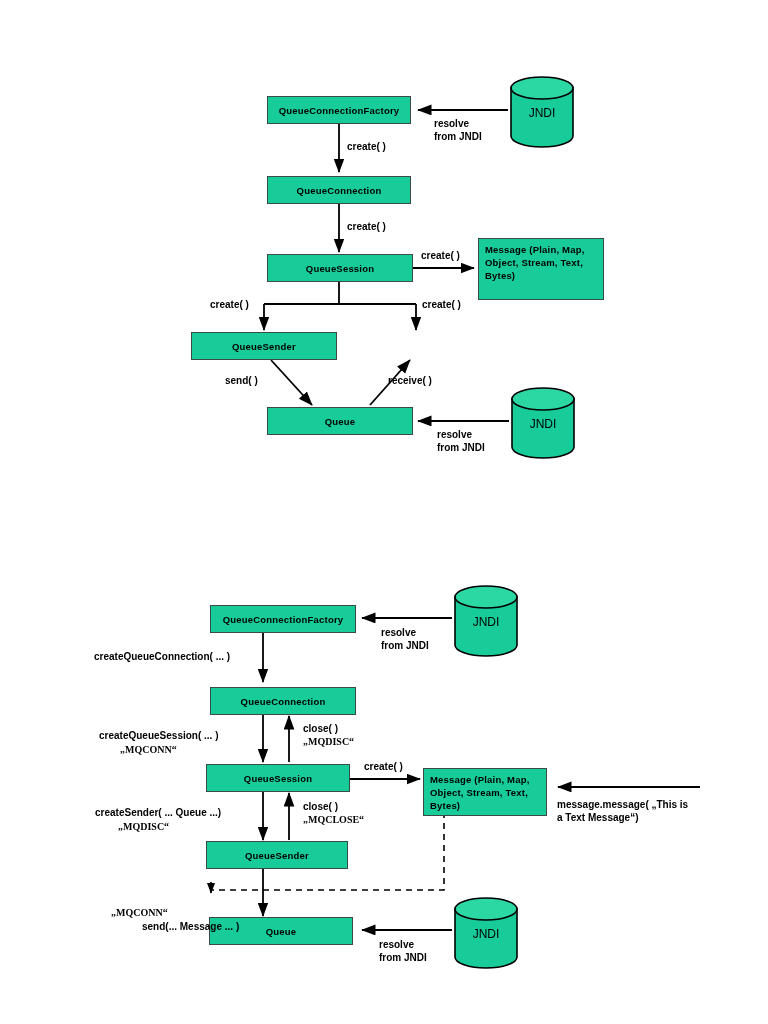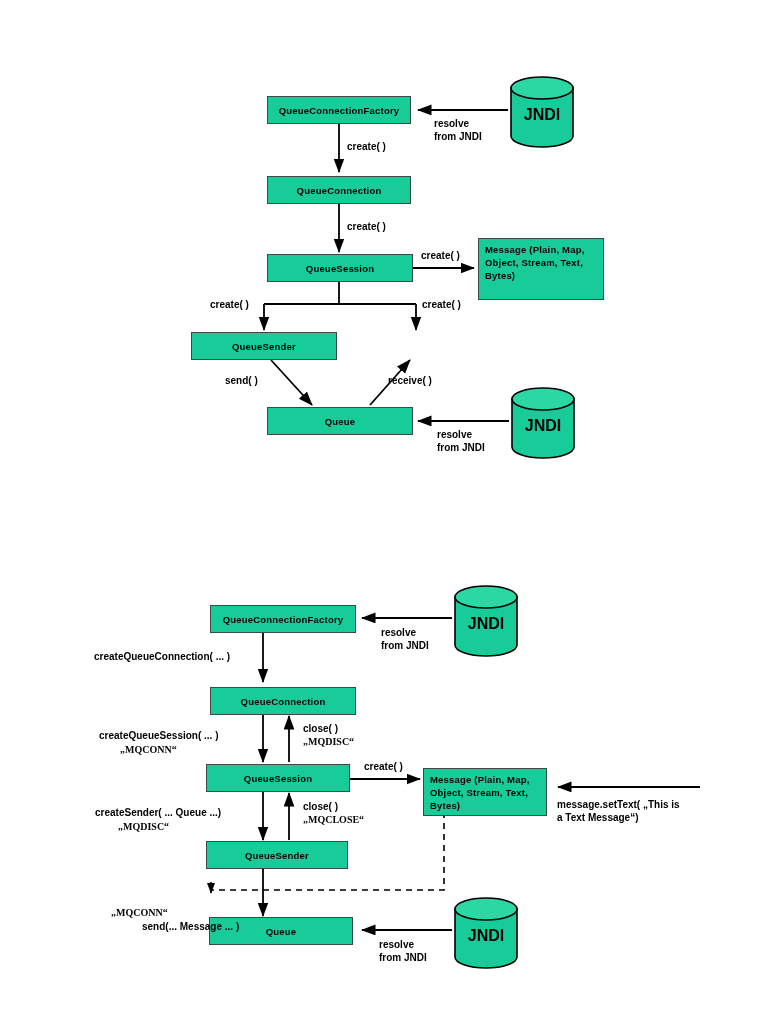--- a/index.html
+++ b/index.html
@@ -62,22 +62,22 @@
     font-family: "Liberation Serif", serif;
     font-size: 10px;
   }
   .cyl {
     position: absolute;
   }
   .cyl-label {
     position: absolute;
     width: 100%;
     text-align: center;
-    font-size: 16px;
-    font-weight: bold;
+    font-size: 12px;
+    font-weight: normal;
     color: #000000;
   }
 </style>
 </head>
 <body>
 
 <div id="canvas">
 
   <svg class="svg-layer" viewBox="0 0 768 1024">
     <defs>
@@ -229,19 +229,19 @@
   <div class="edge-label serif-q" style="left:118px; top:820px;">„MQDISC“</div>
 
   <div class="edge-label" style="left:303px; top:800px;">close( )</div>
 
   <div class="edge-label serif-q" style="left:303px; top:813px;">„MQCLOSE“</div>
 
   <div class="edge-label" style="left:142px; top:892px;margin-top:28px;">send(... Message ... )</div>
 
   <div class="edge-label serif-q" style="left:111px; top:906px;">„MQCONN“</div>
 
-  <div class="edge-label" style="left:557px; top:798px;">message.setText( „This is
+  <div class="edge-label" style="left:557px; top:798px;">message.message( „This is
 a Text Message“)</div>
 
   <div class="edge-label" style="left:379px; top:938px;">resolve
 from JNDI</div>
 
 </div>
 
 </body></html>

